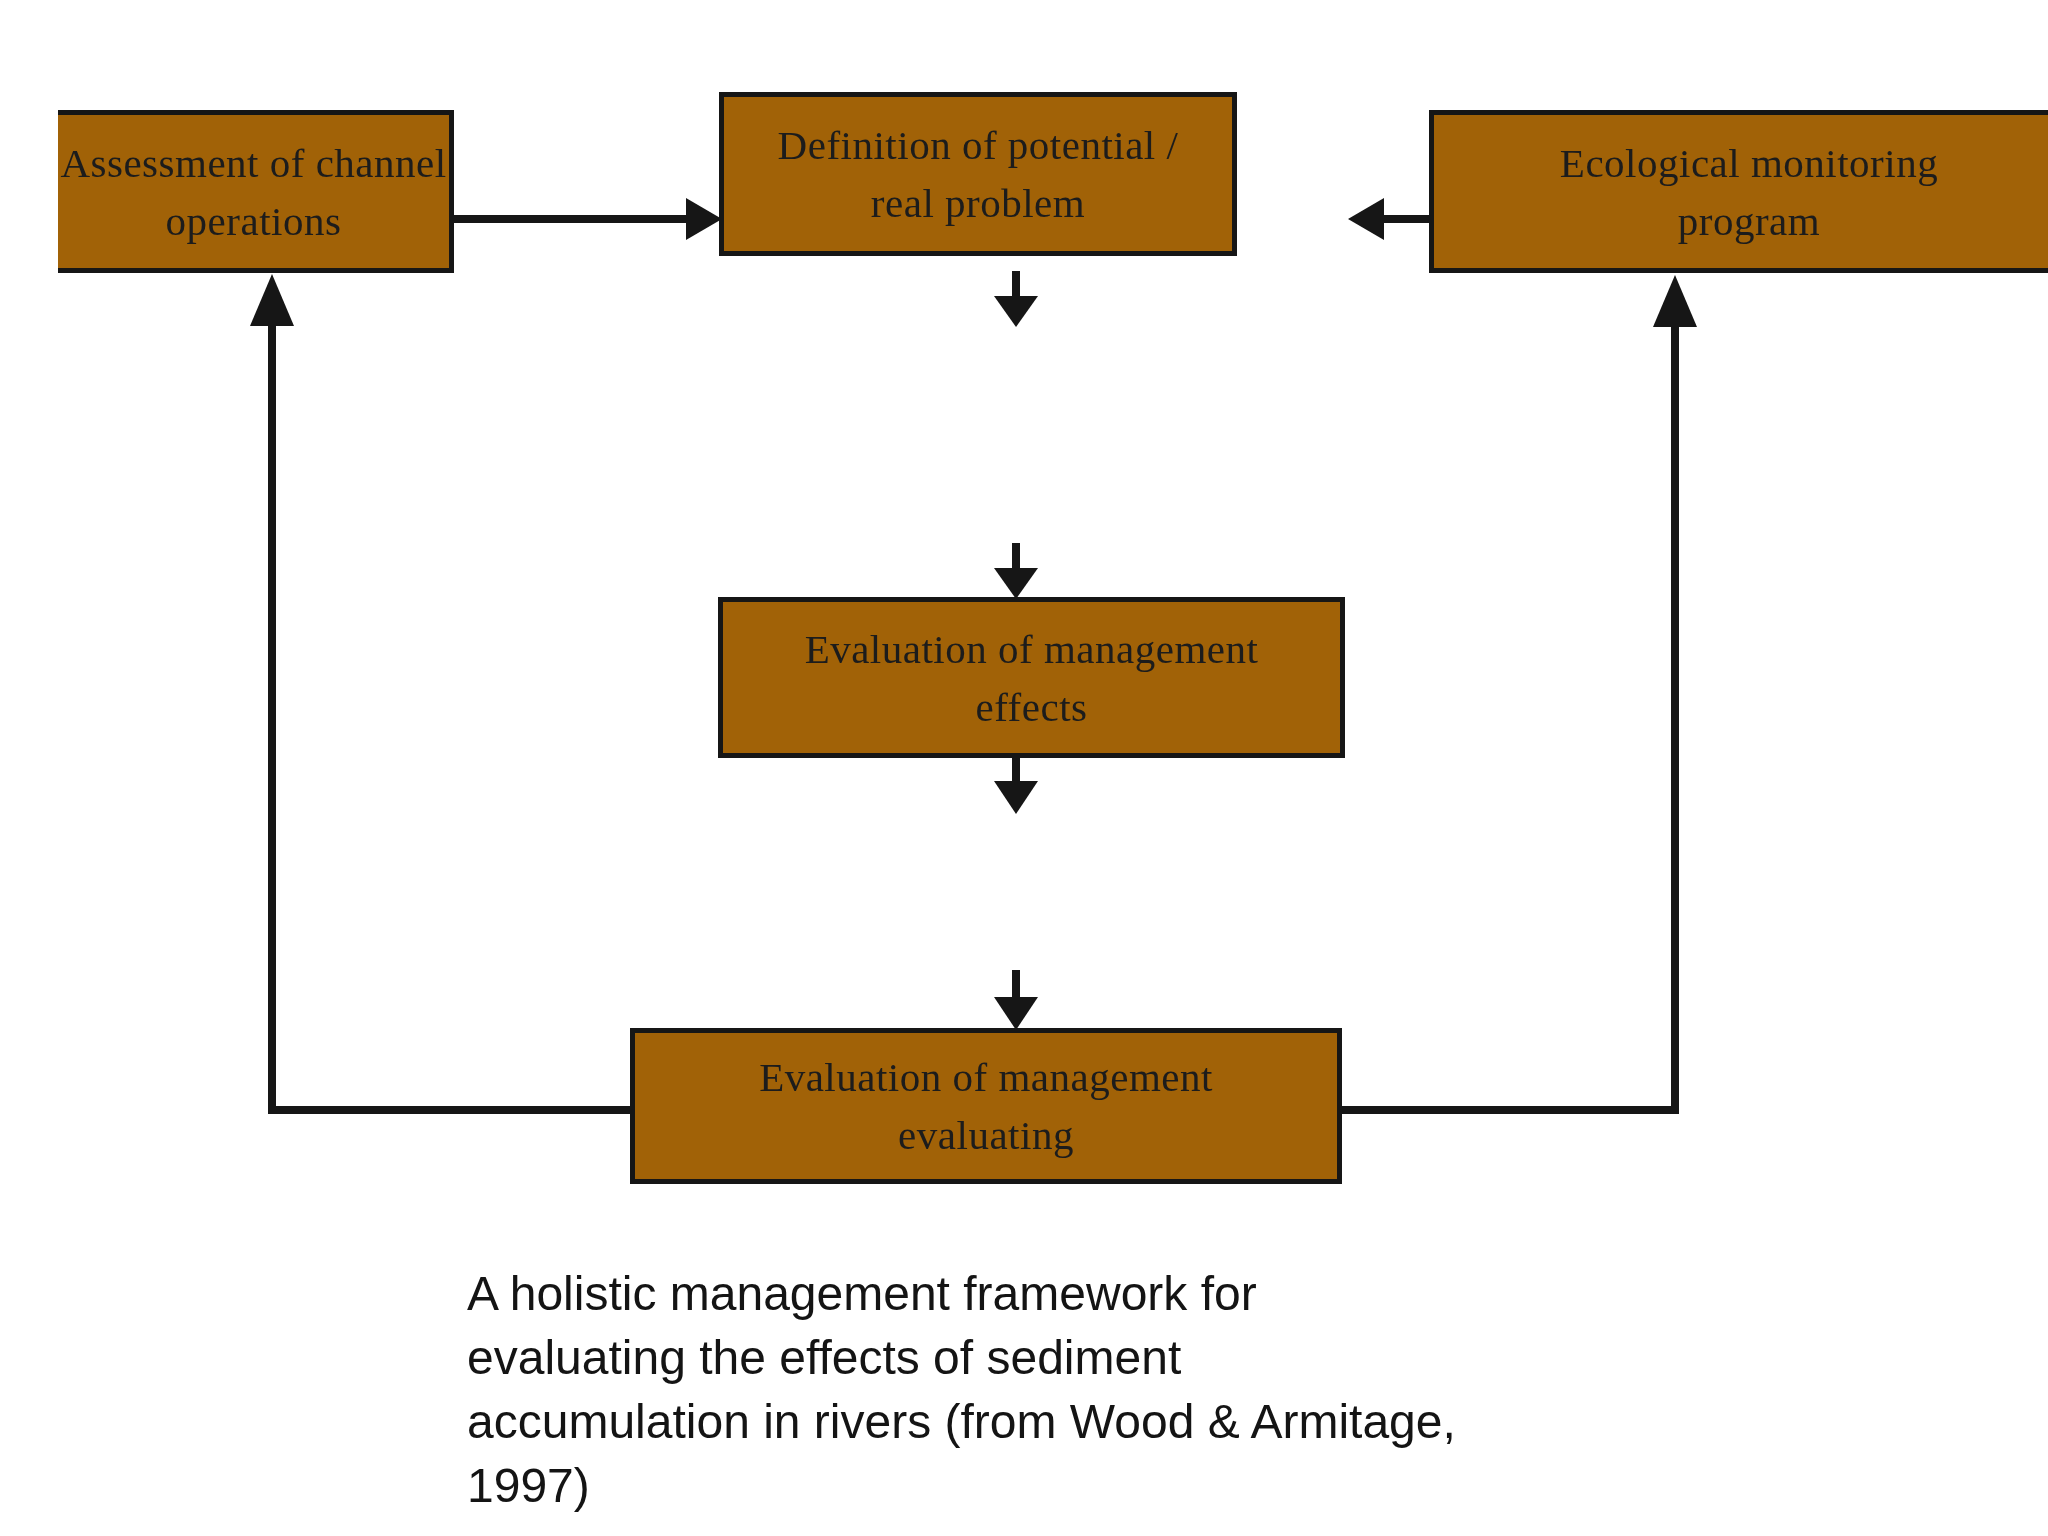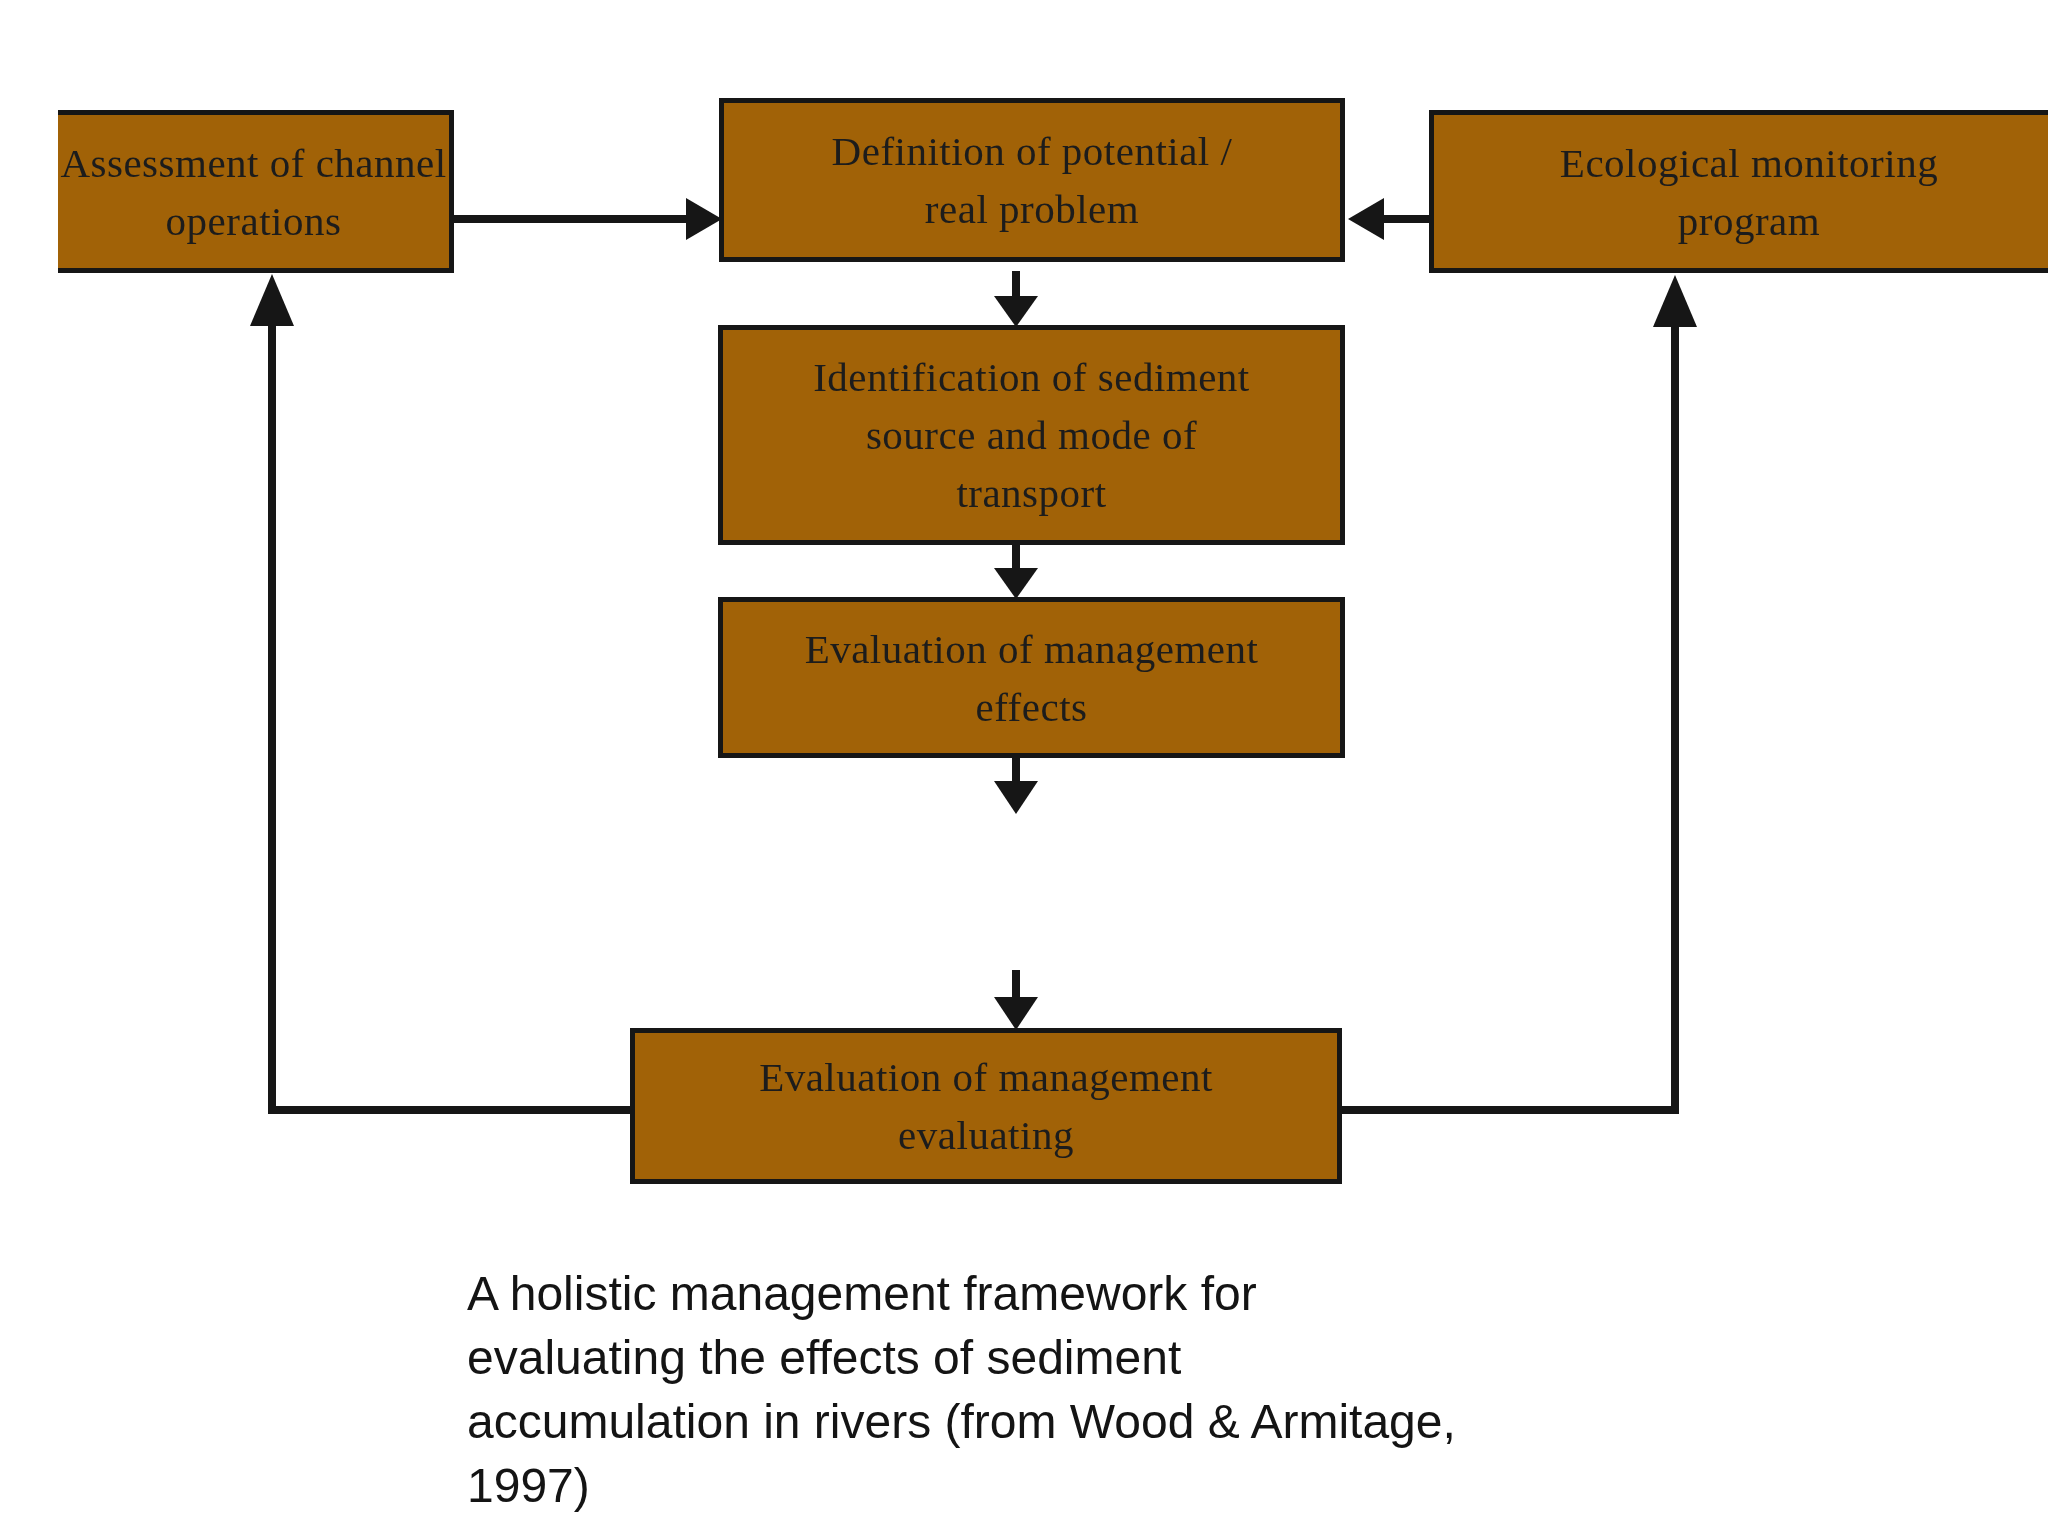--- a/index.html
+++ b/index.html
@@ -27,21 +27,21 @@
     align-items: center;
     text-align: center;
     font-size: 41px;
     line-height: 58px;
     letter-spacing: 0.5px;
   }
   .node span { white-space: nowrap; }
 
   
   .node-assessment   { left: 58px;   top: 110px;  width: 396px; height: 163px; border-left: none; }
-  .node-definition   { left: 719px;  top: 98px;  width: 626px; height: 164px; }
+  .node-definition   { left: 719px;  top: 92px;  width: 518px; height: 164px; }
   .node-ecological   { left: 1429px; top: 110px;  width: 640px; height: 163px; } 
   .node-identification { left: 718px; top: 325px; width: 627px; height: 220px; }
   .node-options      { left: 718px;  top: 597px;  width: 627px; height: 161px; }
   .node-execution    { left: 718px;  top: 812px;  width: 627px; height: 160px; }
   .node-operations   { left: 630px;  top: 1028px; width: 712px; height: 156px; }
 
   .connector-layer {
     position: absolute;
     left: 0; top: 0;
     width: 2048px;
@@ -127,25 +127,20 @@
   <div class="node node-definition">
     <span>Definition of potential /</span>
     <span>real problem</span>
   </div>
 
   <div class="node node-ecological">
     <span>Ecological monitoring</span>
     <span>program</span>
   </div>
 
-  <div class="node node-identification">
-    <span>Identification of sediment</span>
-    <span>source and mode of</span>
-    <span>transport</span>
-  </div>
 
   <div class="node node-options">
     <span>Evaluation of management</span>
     <span>effects</span>
   </div>
 
 
   <div class="node node-operations">
     <span>Evaluation of management</span>
     <span>evaluating</span>

